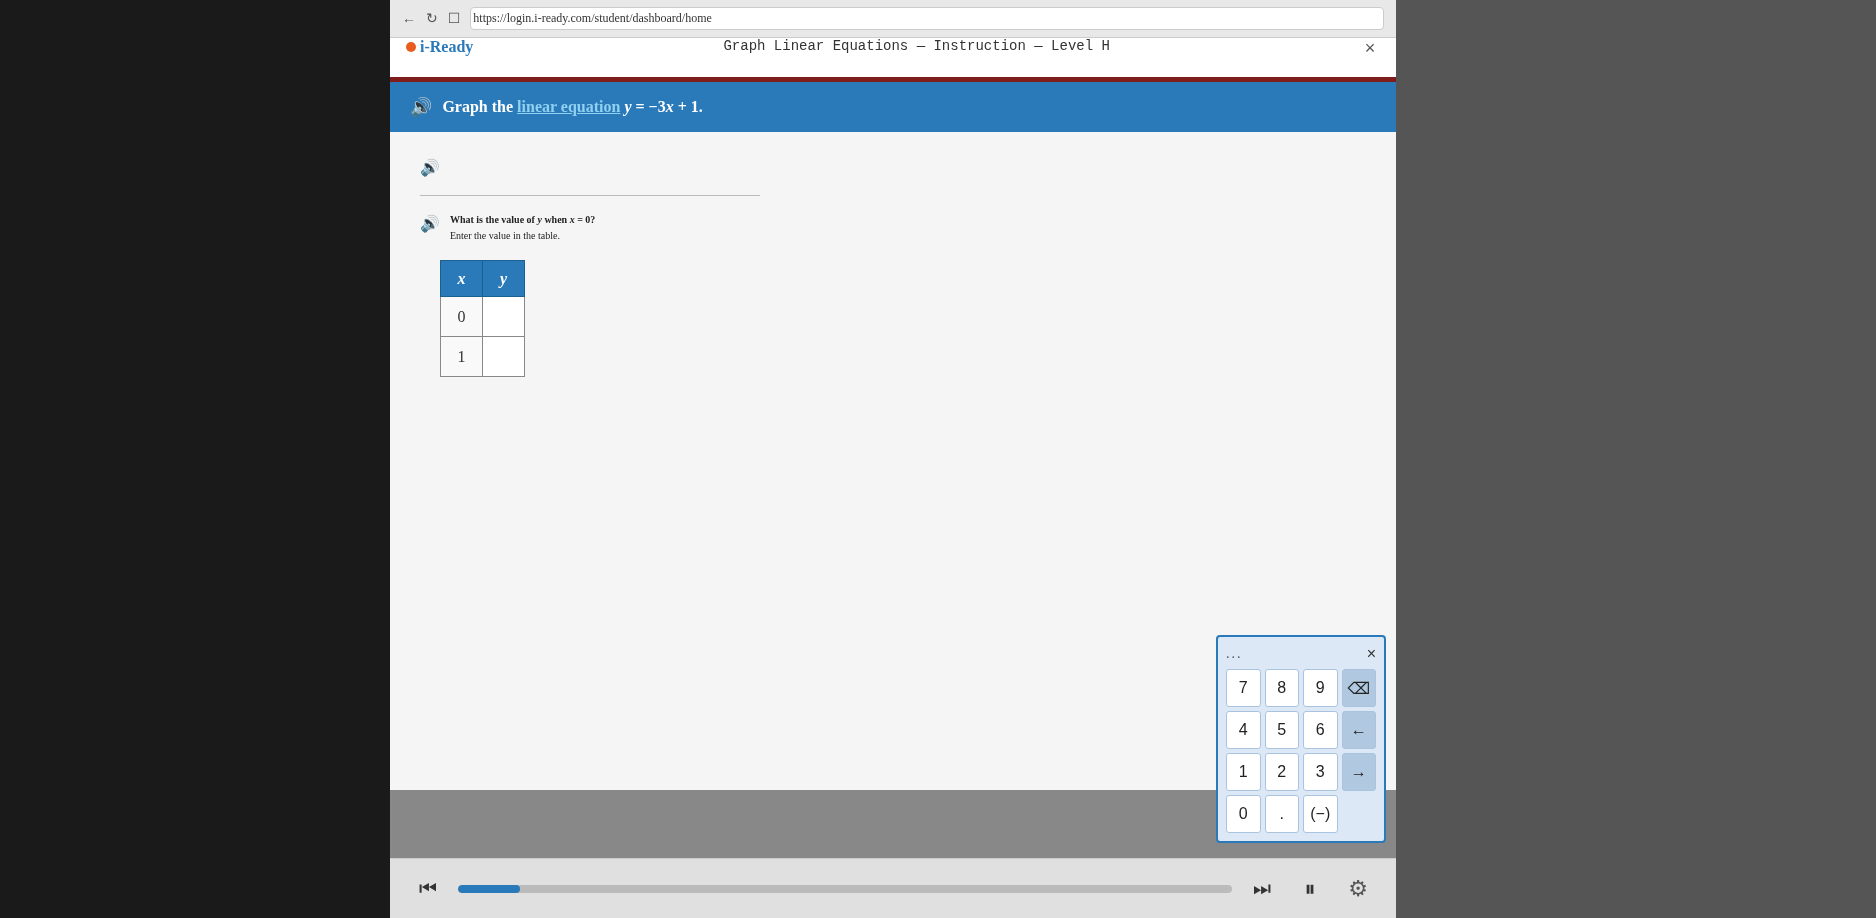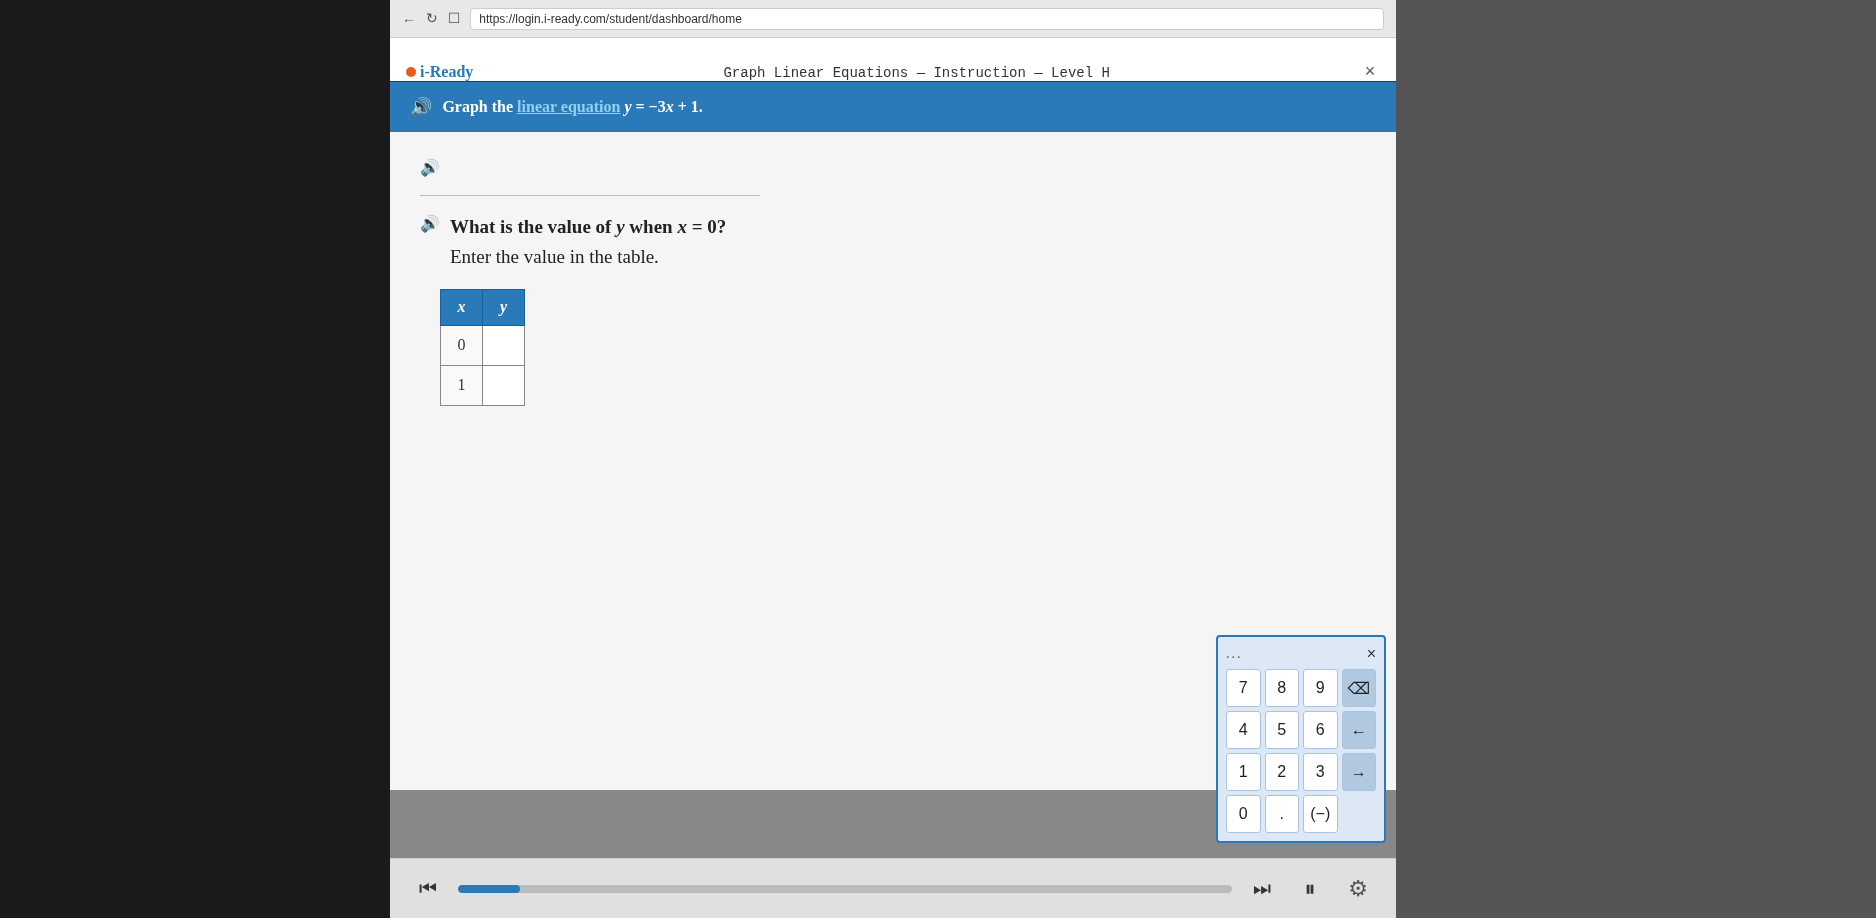--- a/index.html
+++ b/index.html
@@ -55,35 +55,35 @@
     .browser-nav-icon {
       font-size: 14px;
       color: #555;
       cursor: pointer;
     }
 
     .browser-url {
       background: white;
       border: 1px solid #ccc;
       border-radius: 4px;
-      padding: 3px 8px;
+      padding: 3px 2px;
       font-size: 12px;
       color: #333;
       flex: 1;
-      font-family: Liberation Sans, sans-serif;
+      font-family: Liberation Serif, serif;
     }
 
     
     .app-header {
       background: white;
       height: 44px;
       display: flex;
-      align-items: flex-end;
+      align-items: flex-start;
       padding: 0 16px;
-      border-bottom: 1px solid #7f1d1d;
+      border-bottom: 5px solid #7f1d1d;
     }
 
     .iready-logo {
       display: flex;
       align-items: center;
       gap: 4px;
       font-size: 16px;
       font-weight: bold;
       color: #2a7aba;
     }
@@ -179,21 +179,21 @@
       margin-bottom: 16px;
     }
 
     .question-speaker {
       font-size: 16px;
       color: #555;
       margin-top: 2px;
     }
 
     .question-text {
-      font-size: 19px;
+      font-size: 10px;
       color: #222;
       line-height: 1.6;
     }
 
     .question-text strong {
       font-weight: bold;
     }
 
     
     .xy-table {

